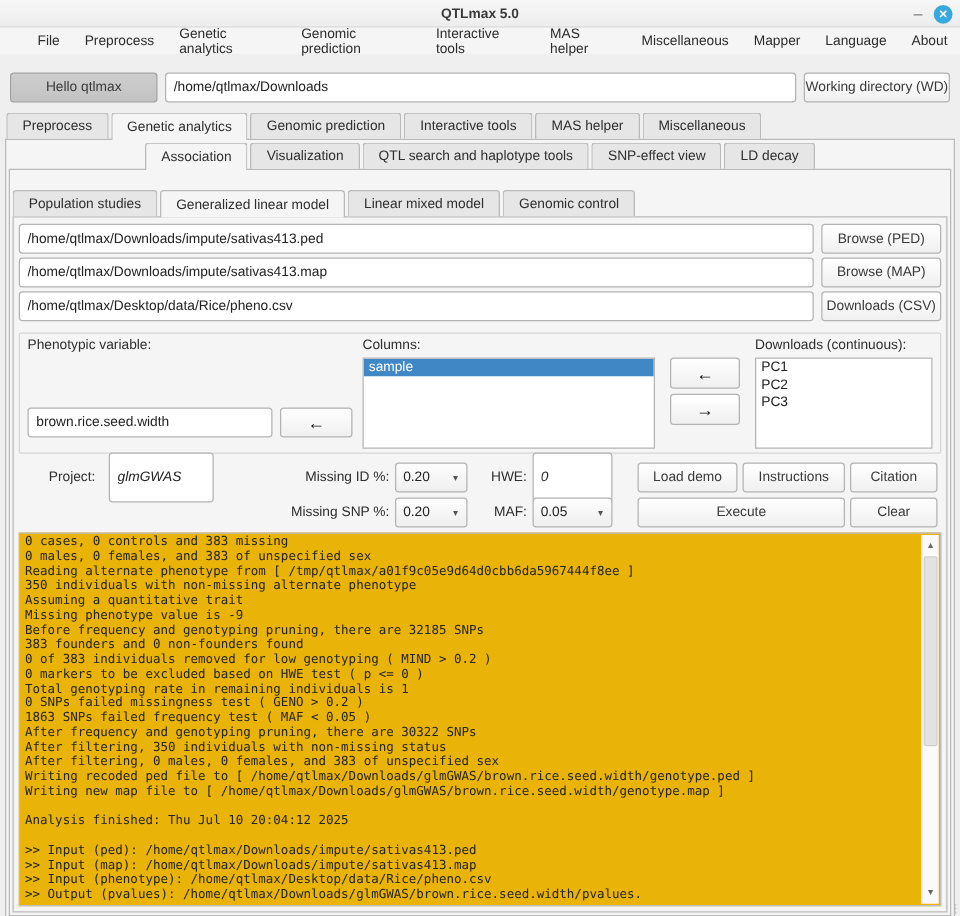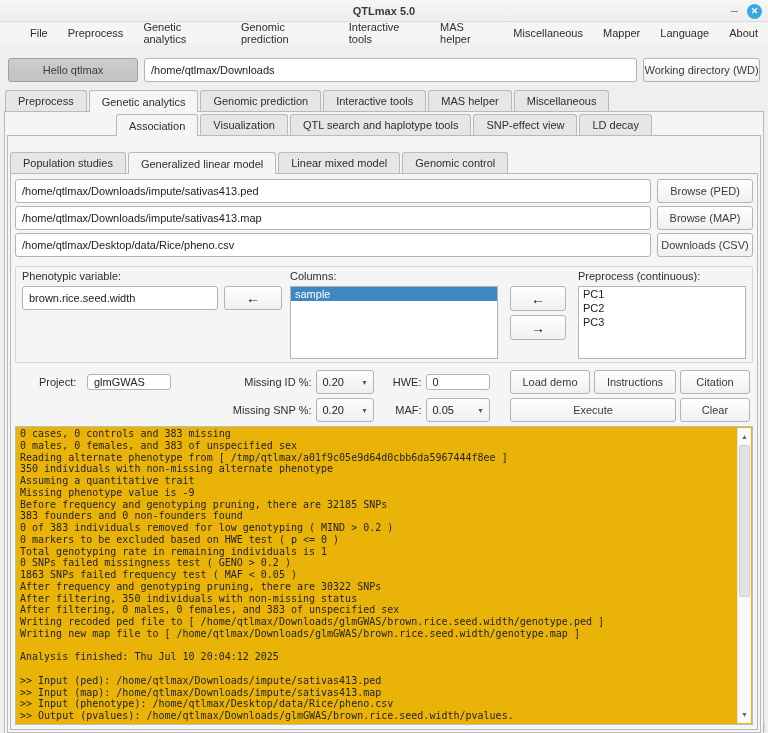--- a/index.html
+++ b/index.html
@@ -29,21 +29,21 @@
     display:flex; align-items:center; justify-content:center; line-height:1;
   }
 
   
   .menubar { height:21px; flex:0 0 21px; background:#f5f5f5; display:flex; align-items:center; padding-left:20px; }
   .menu-item { padding:2px 10px; color:#2c2c2c; cursor:default; }
 
   
   .toolbar { margin:15px 8px 0 8px; height:24px; flex:0 0 24px; display:flex; gap:6px; }
   .hello-btn {
-    width:130px; background:linear-gradient(#cdcdcd,#c3c3c3);
+    width:118px; background:linear-gradient(#cdcdcd,#c3c3c3);
     border:1px solid #9f9f9f; border-radius:3px;
     display:flex; align-items:center; justify-content:center; color:#3a3a3a;
   }
   .text-input {
     border:1px solid #b3b3b3; border-radius:3px; background:#fff;
     font-family:"Liberation Sans",sans-serif; font-size:11px; color:#222;
     padding:0 6px; height:24px; outline:none;
   }
   .wd-input { flex:1; }
   .btn {
@@ -79,45 +79,45 @@
   .file-input { flex:1; }
   .file-btn { width:96px; }
 
   
   .group-frame {
     margin-top:6px; border:1px solid #d6d6d6; border-radius:2px;
     height:97px; flex:0 0 97px; padding:3px 6px; display:flex; gap:8px;
   }
   .gcol { display:flex; flex-direction:column; }
   .gcol-label { height:16px; color:#2e2e2e; }
-  .gcol-pheno { width:260px; }
+  .gcol-pheno { width:260px;gap:40px; }
   .pheno-row { display:flex; gap:6px; }
   .pheno-input { width:196px; }
   .arrow-btn { width:58px; height:24px; font-size:14px; font-weight:bold; color:#111; }
-  .gcol-columns { width:208px; }
+  .gcol-columns { width:234px; }
   .listbox {
     background:#fff; border:1px solid #b3b3b3; height:74px; overflow:hidden;
   }
   .list-item { padding:1px 4px; color:#222; }
   .list-item.selected { background:#3f87c5; color:#fff; }
   .gcol-arrows { width:64px; padding-top:16px; display:flex; flex-direction:column; gap:4px; align-items:center; }
   .move-btn { width:56px; height:25px; font-size:14px; font-weight:bold; color:#111; }
   .gcol-cov { flex:1; }
 
   
   .settings {
     margin:7px 3px 0 24px; flex:0 0 52px;
     display:grid; column-gap:4px; row-gap:4px;
     grid-template-columns: 44px 84px 1fr 120px 58px 44px 64px 1fr 80px 82px 70px;
     grid-template-rows: 24px 24px;
     align-items:center;
   }
   .set-label { color:#2e2e2e; }
   .set-label.right { text-align:right; }
-  .set-input { width:100%; height:16px; }
+  .set-input { width:100%; height:40px;font-style:italic; }
   .dropdown {
     height:24px; background:linear-gradient(#fdfdfd,#efefef);
     border:1px solid #b3b3b3; border-radius:3px;
     display:flex; align-items:center; justify-content:space-between;
     padding:0 6px; color:#222; cursor:default;
   }
   .dd-caret { font-size:8px; color:#555; }
   .set-btn { height:24px; width:100%; }
   .execute-btn { grid-column:9 / span 2; }
 
@@ -244,21 +244,21 @@
             <div class="gcol-label">Columns:</div>
             <div class="listbox">
               <div class="list-item selected">sample</div>
             </div>
           </div>
           <div class="gcol gcol-arrows">
             <div class="btn move-btn">←</div>
             <div class="btn move-btn">→</div>
           </div>
           <div class="gcol gcol-cov">
-            <div class="gcol-label">Preprocess (continuous):</div>
+            <div class="gcol-label">Downloads (continuous):</div>
             <div class="listbox">
               <div class="list-item">PC1</div>
               <div class="list-item">PC2</div>
               <div class="list-item">PC3</div>
             </div>
           </div>
         </div>
 
         <div class="settings">
 

